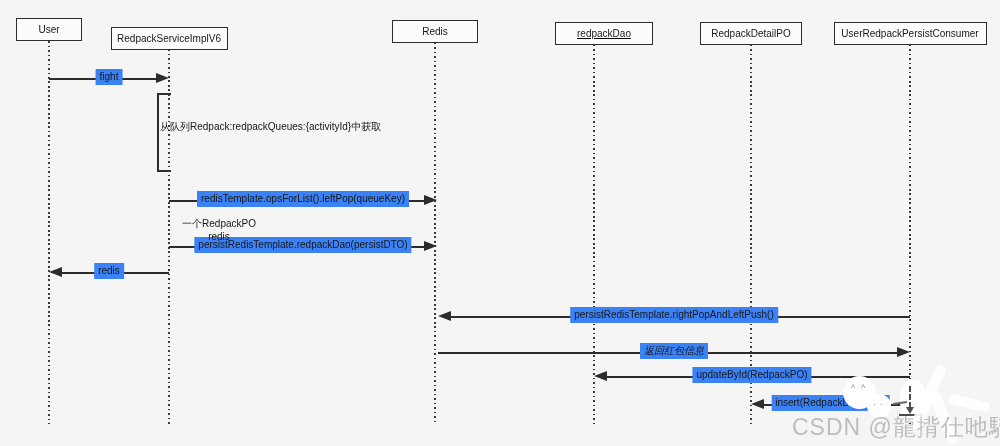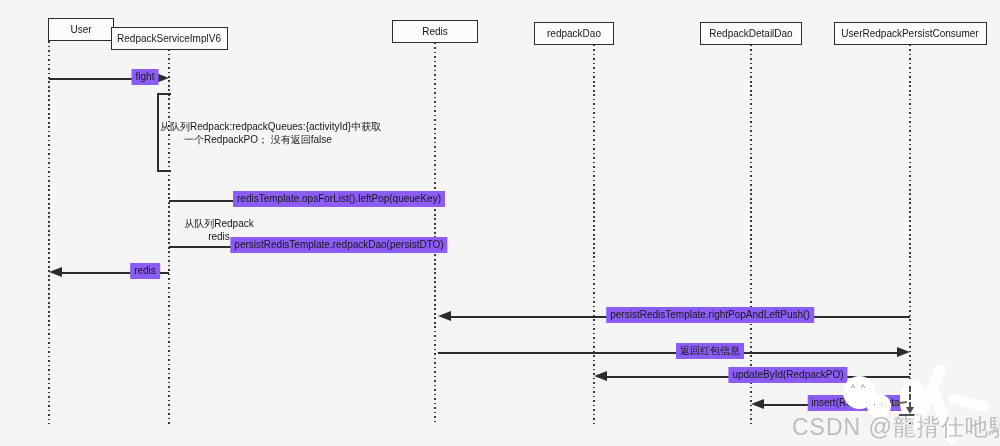--- a/index.html
+++ b/index.html
@@ -46,24 +46,23 @@
     border-bottom: 5px solid transparent;
   }
   .arrowhead.right { border-left: 13px solid #2c2c2c; }
   .arrowhead.left  { border-right: 13px solid #2c2c2c; }
   .msglabel {
     position: absolute;
     transform: translateX(-50%);
     font-size: 10px;
     line-height: 16px;
     color: #171717;
-    background: #8b5cf6;
+    background: #3b82f6;
     padding: 0 4px;
     white-space: nowrap;
-    margin-left: 36px;
   }
   .bracket {
     position: absolute;
     box-sizing: border-box;
     border-left: 2px solid #2d2d2d;
     border-top: 2px solid #2d2d2d;
     border-bottom: 2px solid #2d2d2d;
   }
   .note {
     position: absolute;
@@ -163,54 +162,53 @@
       <div class="arrowhead right" style="left: 424px; top: 241px;"></div>
       <div class="msglabel" style="left: 303px; top: 237px;">persistRedisTemplate.redpackDao(persistDTO)</div>
       <div class="msgline" style="left: 61px; top: 272px; width: 108px;"></div>
       <div class="arrowhead left" style="left: 49px; top: 267px;"></div>
       <div class="msglabel" style="left: 109px; top: 263px;">redis</div>
       <div class="msgline" style="left: 450px; top: 316px; width: 460px;"></div>
       <div class="arrowhead left" style="left: 438px; top: 311px;"></div>
       <div class="msglabel" style="left: 674px; top: 307px;">persistRedisTemplate.rightPopAndLeftPush()</div>
       <div class="msgline" style="left: 438px; top: 352px; width: 460px;"></div>
       <div class="arrowhead right" style="left: 897px; top: 347px;"></div>
-      <div class="msglabel" style="left: 674px; top: 343px;">返回红包信息</div>
+      <div class="msglabel" style="left: 674px; top: 343px; font-style: italic;">返回红包信息</div>
       <div class="msgline" style="left: 606px; top: 376px; width: 304px;"></div>
       <div class="arrowhead left" style="left: 594px; top: 371px;"></div>
       <div class="msglabel" style="left: 752px; top: 367px;">updateById(RedpackPO)</div>
       <div class="msgline" style="left: 763px; top: 404px; width: 147px;"></div>
       <div class="arrowhead left" style="left: 751px; top: 399px;"></div>
       <div class="msglabel" style="left: 830.5px; top: 395px;">insert(RedpackDetailPO)</div>
     </div>
   <div id="notes-layer">
       <div class="bracket" style="left: 157px; top: 93px; width: 14px; height: 79px;"></div>
       <div class="note" style="left: 160px; top: 120px; width: 196px;">
         <div>从队列Redpack:redpackQueues:{activityId}中获取</div>
-        <div>一个RedpackPO； 没有返回false</div>
       </div>
       <div class="note" style="left: 158px; top: 217px; width: 122px;">
-        <div>从队列Redpack</div>
+        <div>一个RedpackPO</div>
         <div>redis</div>
       </div>
     </div>
   <div id="participants-layer">
-      <div class="pbox" style="left: 16px; top: 18px; width: 66px; margin-left: 32px;">
+      <div class="pbox" style="left: 16px; top: 18px; width: 66px;">
         <span>User</span>
       </div>
       <div class="pbox" style="left: 110.5px; top: 27px; width: 117px;">
         <span>RedpackServiceImplV6</span>
       </div>
       <div class="pbox" style="left: 392px; top: 20px; width: 86px;">
         <span>Redis</span>
       </div>
-      <div class="pbox" style="left: 534px; top: 22px; width: 80px;">
+      <div class="pbox" style="left: 555px; top: 22px; width: 98px; text-decoration: underline;">
         <span>redpackDao</span>
       </div>
       <div class="pbox" style="left: 700px; top: 22px; width: 102px;">
-        <span>RedpackDetailDao</span>
+        <span>RedpackDetailPO</span>
       </div>
       <div class="pbox" style="left: 833.5px; top: 22px; width: 153px; align-items: center;">
         <span>UserRedpackPersistConsumer</span>
       </div>
     </div>
 
   <div>
     <div class="wm-blob"></div>
     <div class="wm-down-line"></div>
     <div class="wm-down-head"></div>

